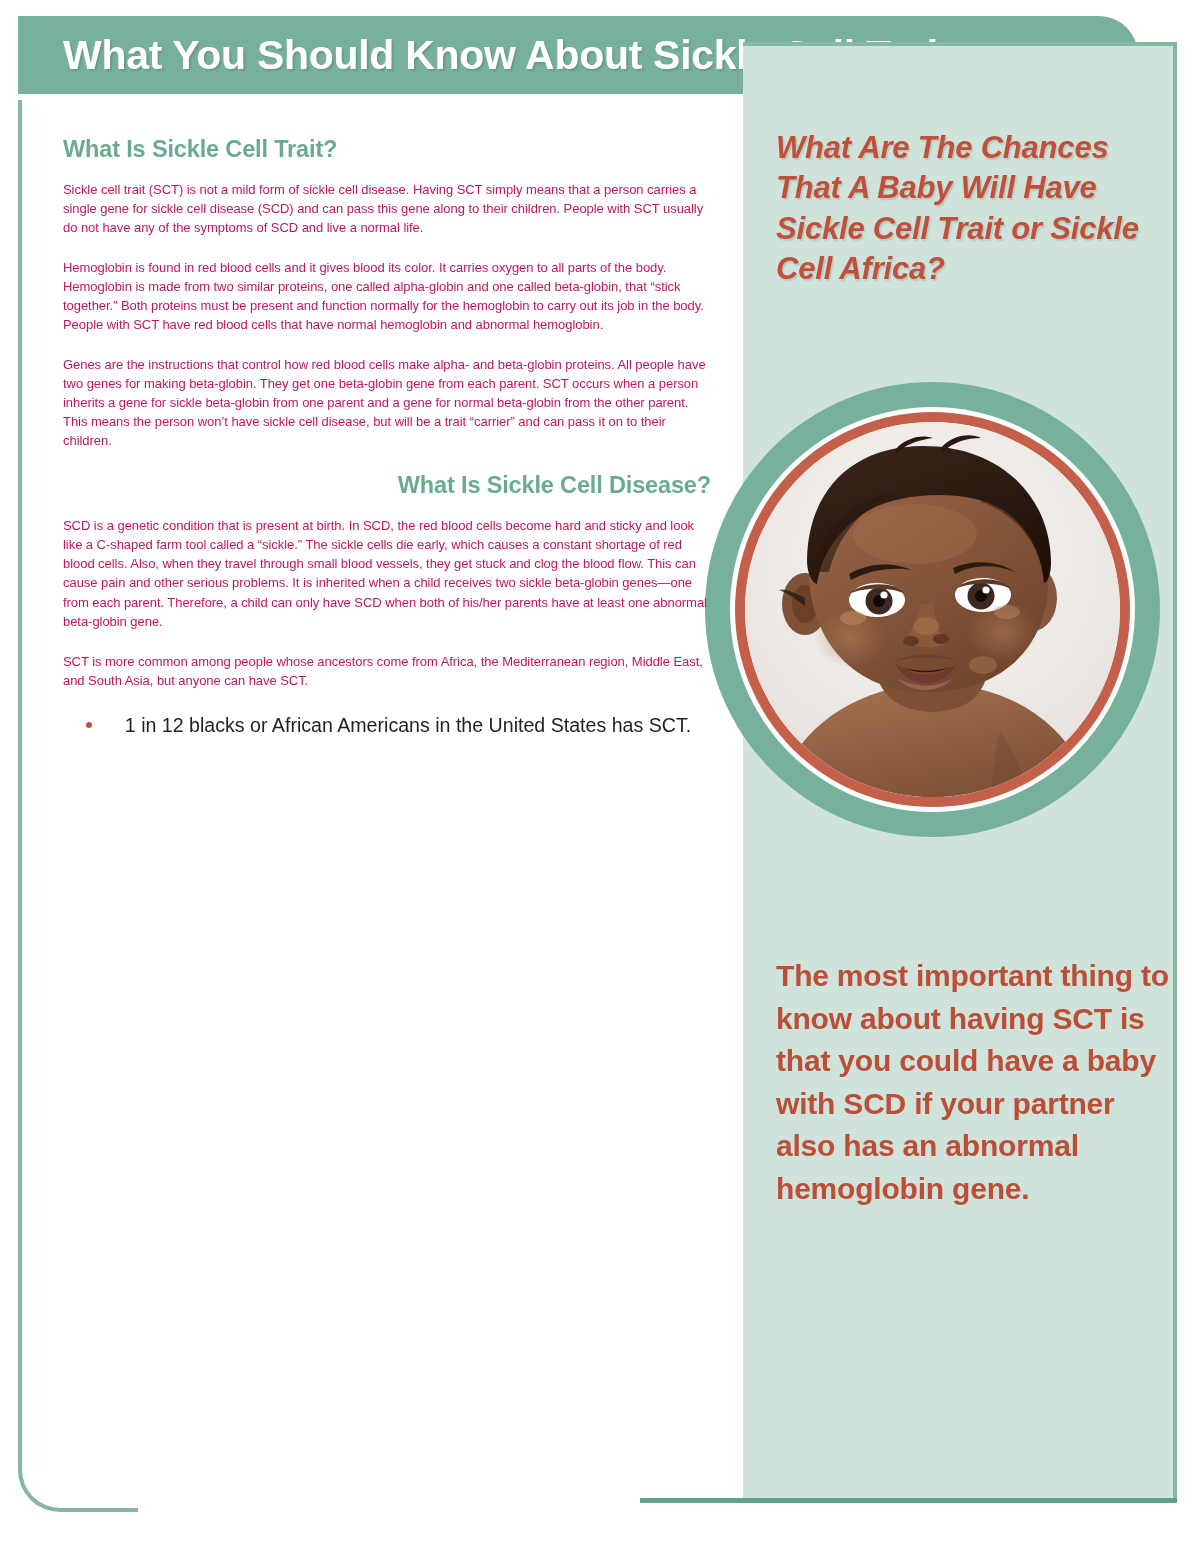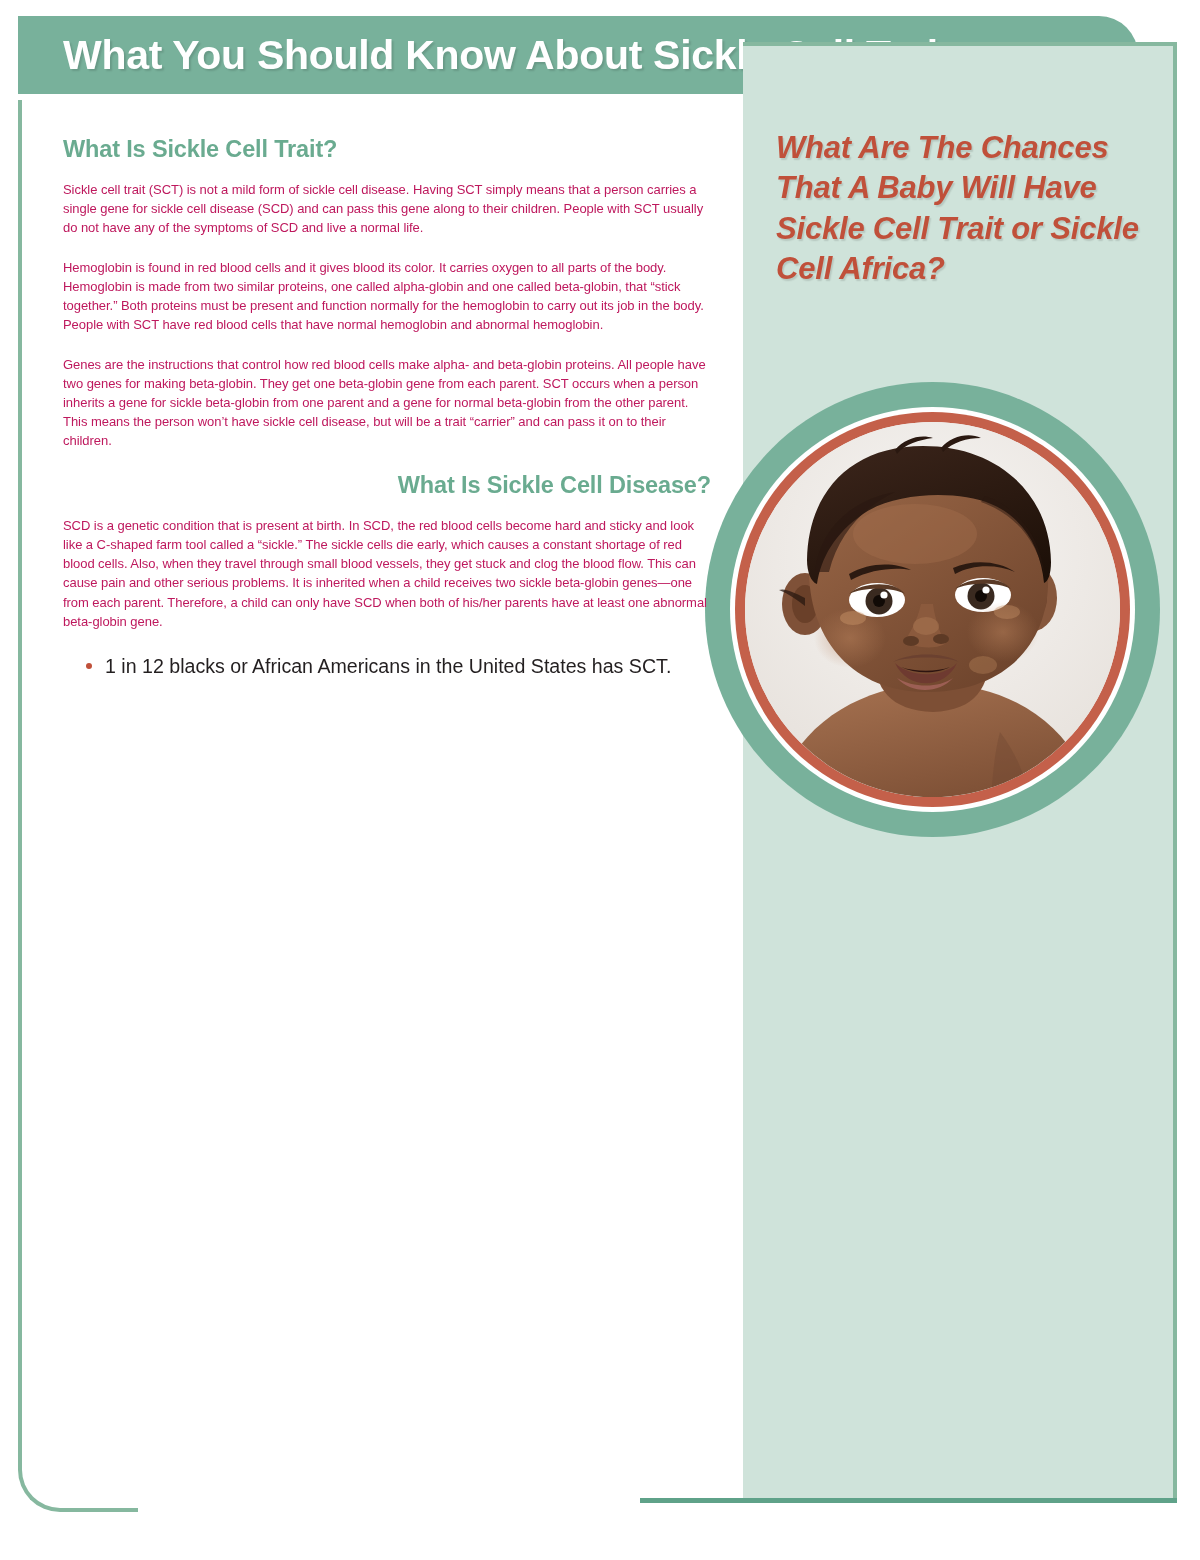--- a/index.html
+++ b/index.html
@@ -125,21 +125,21 @@
     margin-bottom: 17px;
   }
   p.body-text {
     color: #be185d;
     font-size: 13px;
     line-height: 1.465;
     margin-bottom: 21px;
     letter-spacing: -0.05px;
   }
   .gap-before { margin-top: 22px; text-align: right; }
-  ul.bullets { list-style: none; margin-left: 22px; margin-top: 4px; }
+  ul.bullets { list-style: none; margin-left: 22px; margin-top: 4px; text-align: center; }
   ul.bullets li {
     position: relative;
     padding-left: 20px;
     color: #231f20;
     font-size: 19.6px;
     line-height: 1.465;
   }
   ul.bullets li::before {
     content: "";
     position: absolute;
@@ -254,31 +254,33 @@
 
             <ellipse cx="108" cy="196" rx="13" ry="7" fill="#c99468" opacity="0.45"></ellipse>
             <ellipse cx="262" cy="190" rx="13" ry="7" fill="#c99468" opacity="0.4"></ellipse>
             <ellipse cx="238" cy="243" rx="14" ry="9" fill="#c99468" opacity="0.3"></ellipse>
           </svg>
         </div>
       </div>
     </div>
   </div>
 
+  <div class="panel-callout">The most important thing to know about having SCT is that you could have a baby with SCD if your partner also has an abnormal hemoglobin gene.</div>
 
   <div class="content">
 
     <h2 class="section-heading">What Is Sickle Cell Trait?</h2>
     <p class="body-text">Sickle cell trait (SCT) is not a mild form of sickle cell disease. Having SCT simply means that a person carries a single gene for sickle cell disease (SCD) and can pass this gene along to their children. People with SCT usually do not have any of the symptoms of SCD and live a normal life.</p>
     <p class="body-text">Hemoglobin is found in red blood cells and it gives blood its color. It carries oxygen to all parts of the body. Hemoglobin is made from two similar proteins, one called alpha-globin and one called beta-globin, that “stick together.”  Both proteins must be present and function normally for the hemoglobin to carry out its job in the body. People with SCT have red blood cells that have normal hemoglobin and abnormal hemoglobin.</p>
     <p class="body-text">Genes are the instructions that control how red blood cells make alpha- and beta-globin proteins. All people have two genes for making beta-globin. They get one beta-globin gene from each parent. SCT occurs when a person inherits a gene for sickle beta-globin from one parent and a gene for normal beta-globin from the other parent. This means the person won’t have sickle cell disease, but will be a trait “carrier” and can pass it on to their children.</p>
 
     <h2 class="section-heading gap-before">What Is Sickle Cell Disease?</h2>
     <p class="body-text">SCD is a genetic condition that is present at birth. In SCD, the red blood cells become hard and sticky and look like a C-shaped farm tool called a “sickle.” The sickle cells die early, which causes a constant shortage of red blood cells. Also, when they travel through small blood vessels, they get stuck and clog the blood flow. This can cause pain and other serious problems. It is inherited when a child receives two sickle beta-globin genes—one from each parent. Therefore, a child can only have SCD when both of his/her parents have at least one abnormal beta-globin gene.</p>
 
+    <p class="body-text">SCT is more common among people whose ancestors come from Africa, the Mediterranean region, Middle East, and South Asia, but anyone can have SCT.</p>
     <ul class="bullets">
       <li>1 in 12 blacks or African Americans in the United States has SCT.</li>
     </ul>
   </div>
 
   <div class="footer">
 
     
 
     

